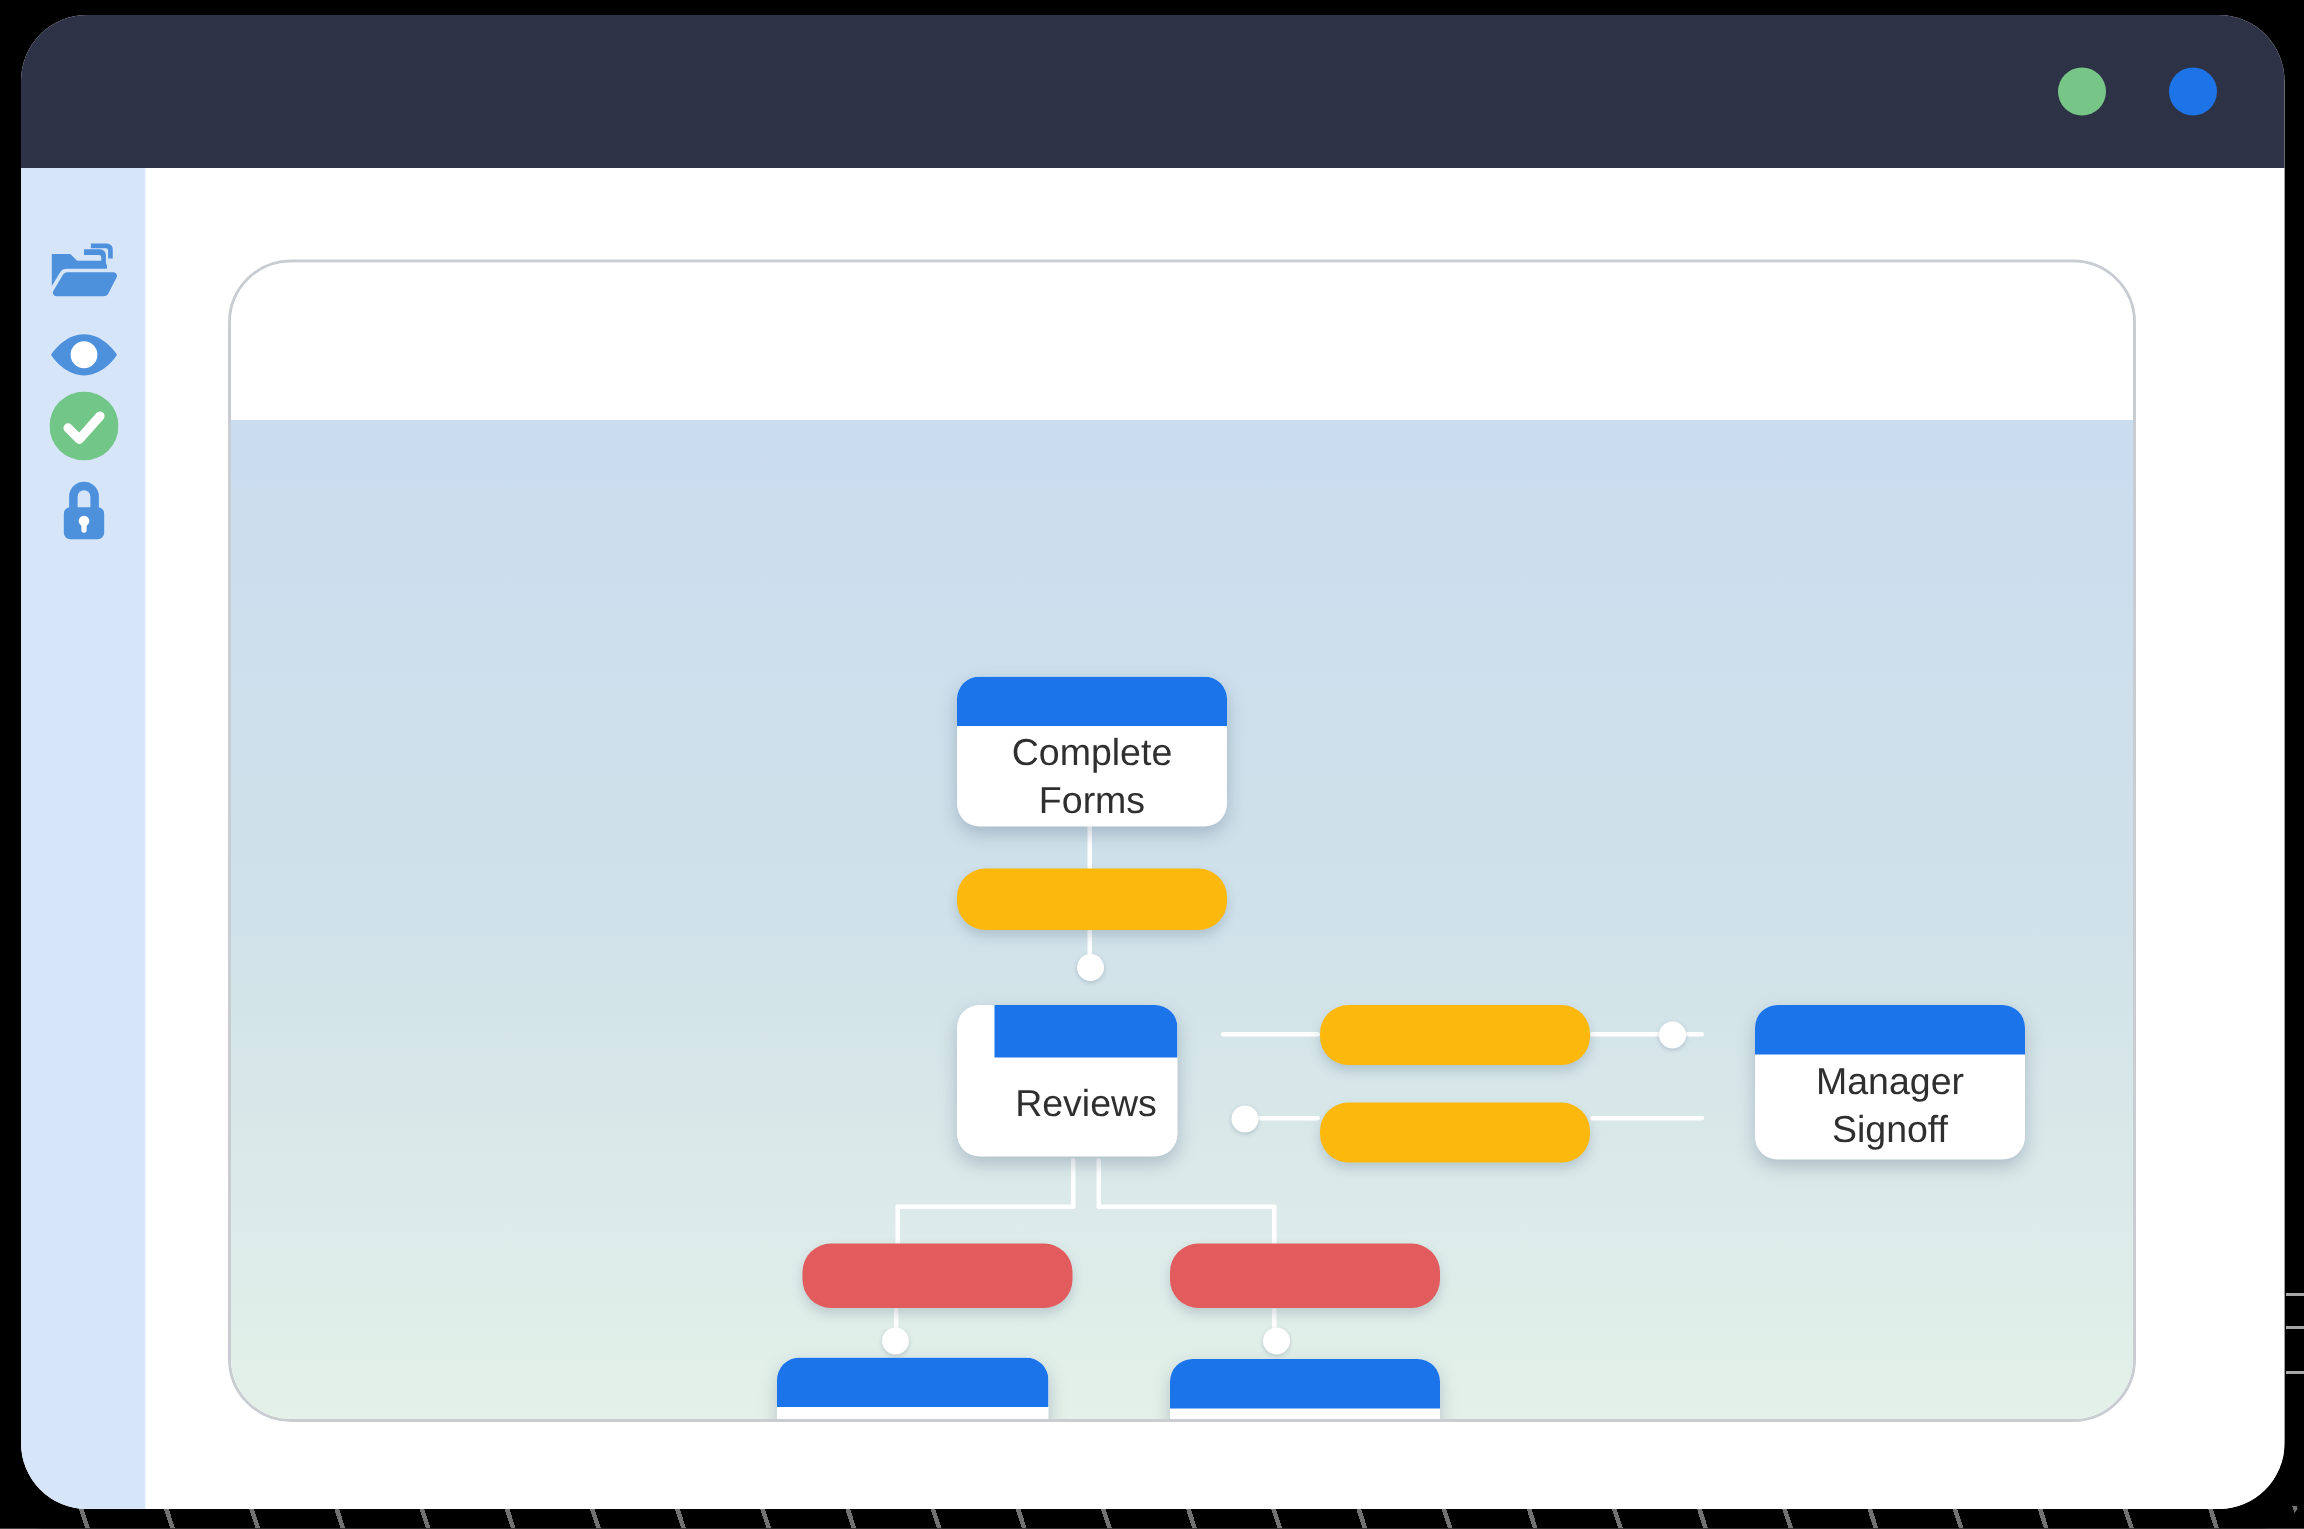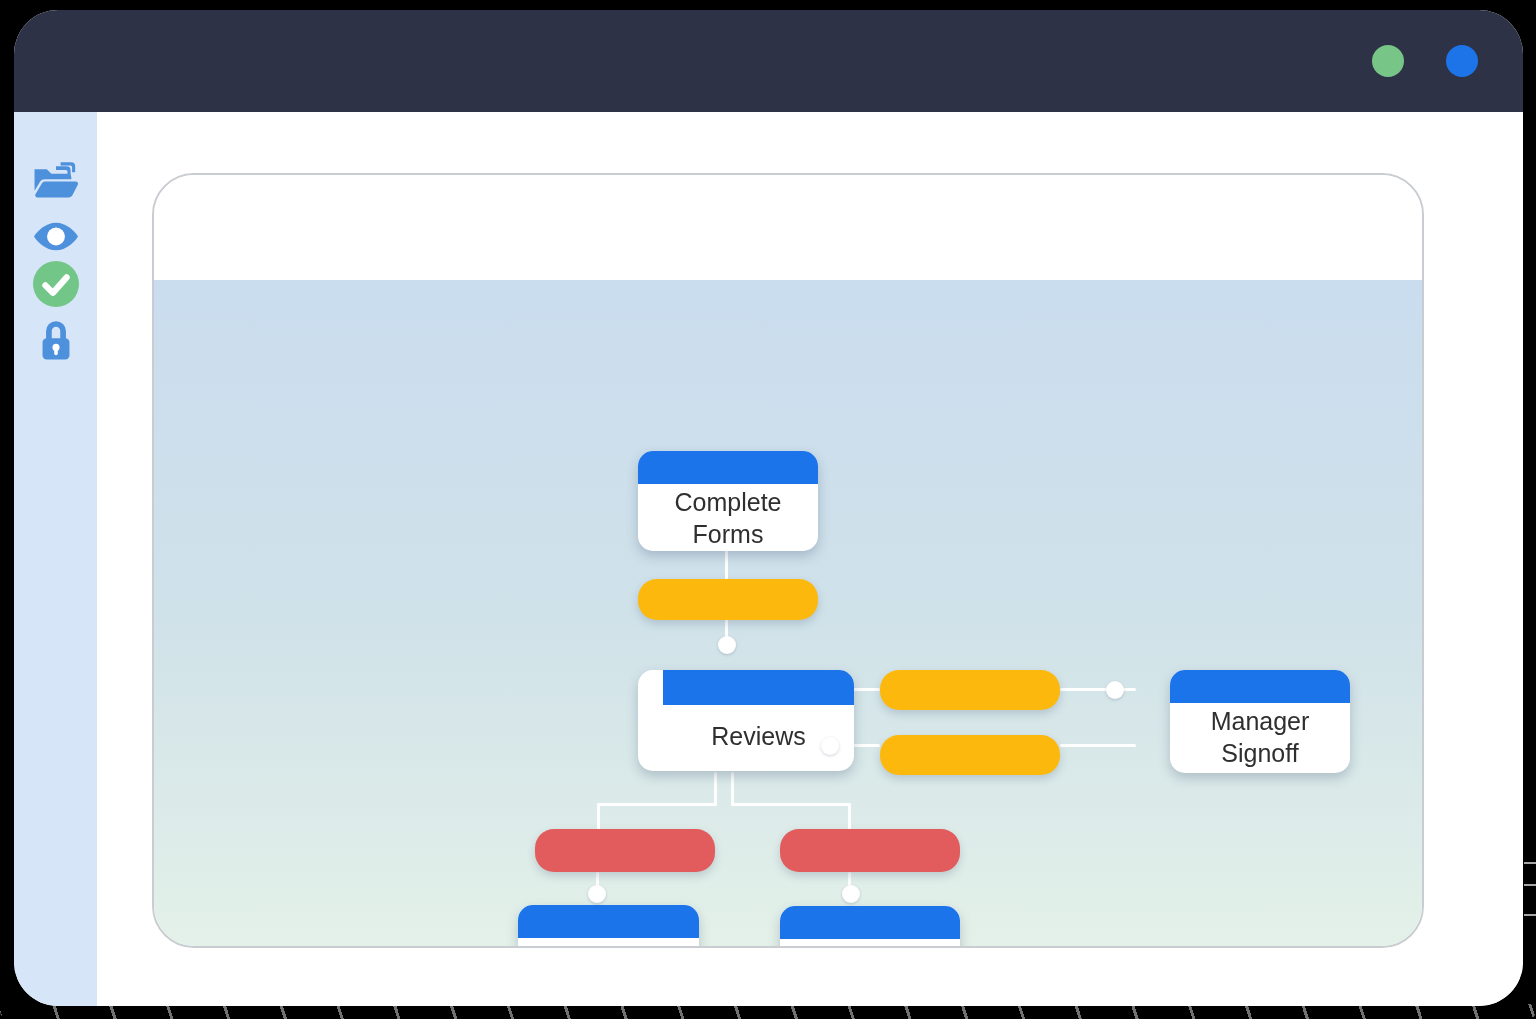--- a/index.html
+++ b/index.html
@@ -1,19 +1,19 @@
 <!DOCTYPE html>
 <html style="--topbar: #2E3247; --window-bg: #FFFFFF; --sidebar-bg: #D7E5F9; --icon-blue: #4D90DB; --icon-green: #72C688; --control-green: #77C687; --control-blue: #1D74E8; --node-blue: #1B74E9; --pill-yellow: #FDB80D; --pill-red: #E25C5D; --canvas-top: #CADDEF; --canvas-mid: #CFE1E9; --canvas-bottom: #E4F1E9; --canvas-border: #C9CDD1; --connector-white: #FFFFFF; --node-text: #2F2F2F;"><head>
 <meta charset="utf-8">
 <style>
   html,body{margin:0;padding:0;background:#000;}
   *{box-sizing:border-box;}
   .stage{
     position:relative;width:1536px;height:1019px;background:#000;
-    border-radius:8px;overflow:hidden;
+    border-radius:28px;overflow:hidden;
     font-family:"Liberation Sans",sans-serif;
   }
   
   .hatch-bottom{
     position:absolute;left:0;right:0;bottom:0;height:15px;opacity:.55;
     background:repeating-linear-gradient(72deg,#cfcfcf 0 3px,transparent 3px 54px);
   }
   .edge-line{position:absolute;height:2px;background:#cfcfcf;opacity:.8;}
 
   
@@ -153,21 +153,21 @@
             <div class="pill yellow" style="left:726px;top:455px;width:180px;height:40px;"></div>
             <div class="pill red" style="left:381px;top:549px;width:180px;height:43px;"></div>
             <div class="pill red" style="left:626px;top:549px;width:180px;height:43px;"></div>
 
             <div class="node" style="left:484px;top:171px;width:180px;height:100px;">
               <div class="node-header"></div>
               <div class="node-label">Complete
 Forms</div>
             </div>
 
-            <div class="node" style="left:484px;top:390px;width:216px;height:101px;padding-left:25px;">
+            <div class="node" style="left:484px;top:390px;width:147px;height:101px;padding-left:25px;">
               <div class="node-header" style="height:35px;"></div>
               <div class="node-label">Reviews</div>
             </div>
 
             <div class="node" style="left:1016px;top:390px;width:180px;height:103px;">
               <div class="node-header"></div>
               <div class="node-label">Manager
 Signoff</div>
             </div>
 

